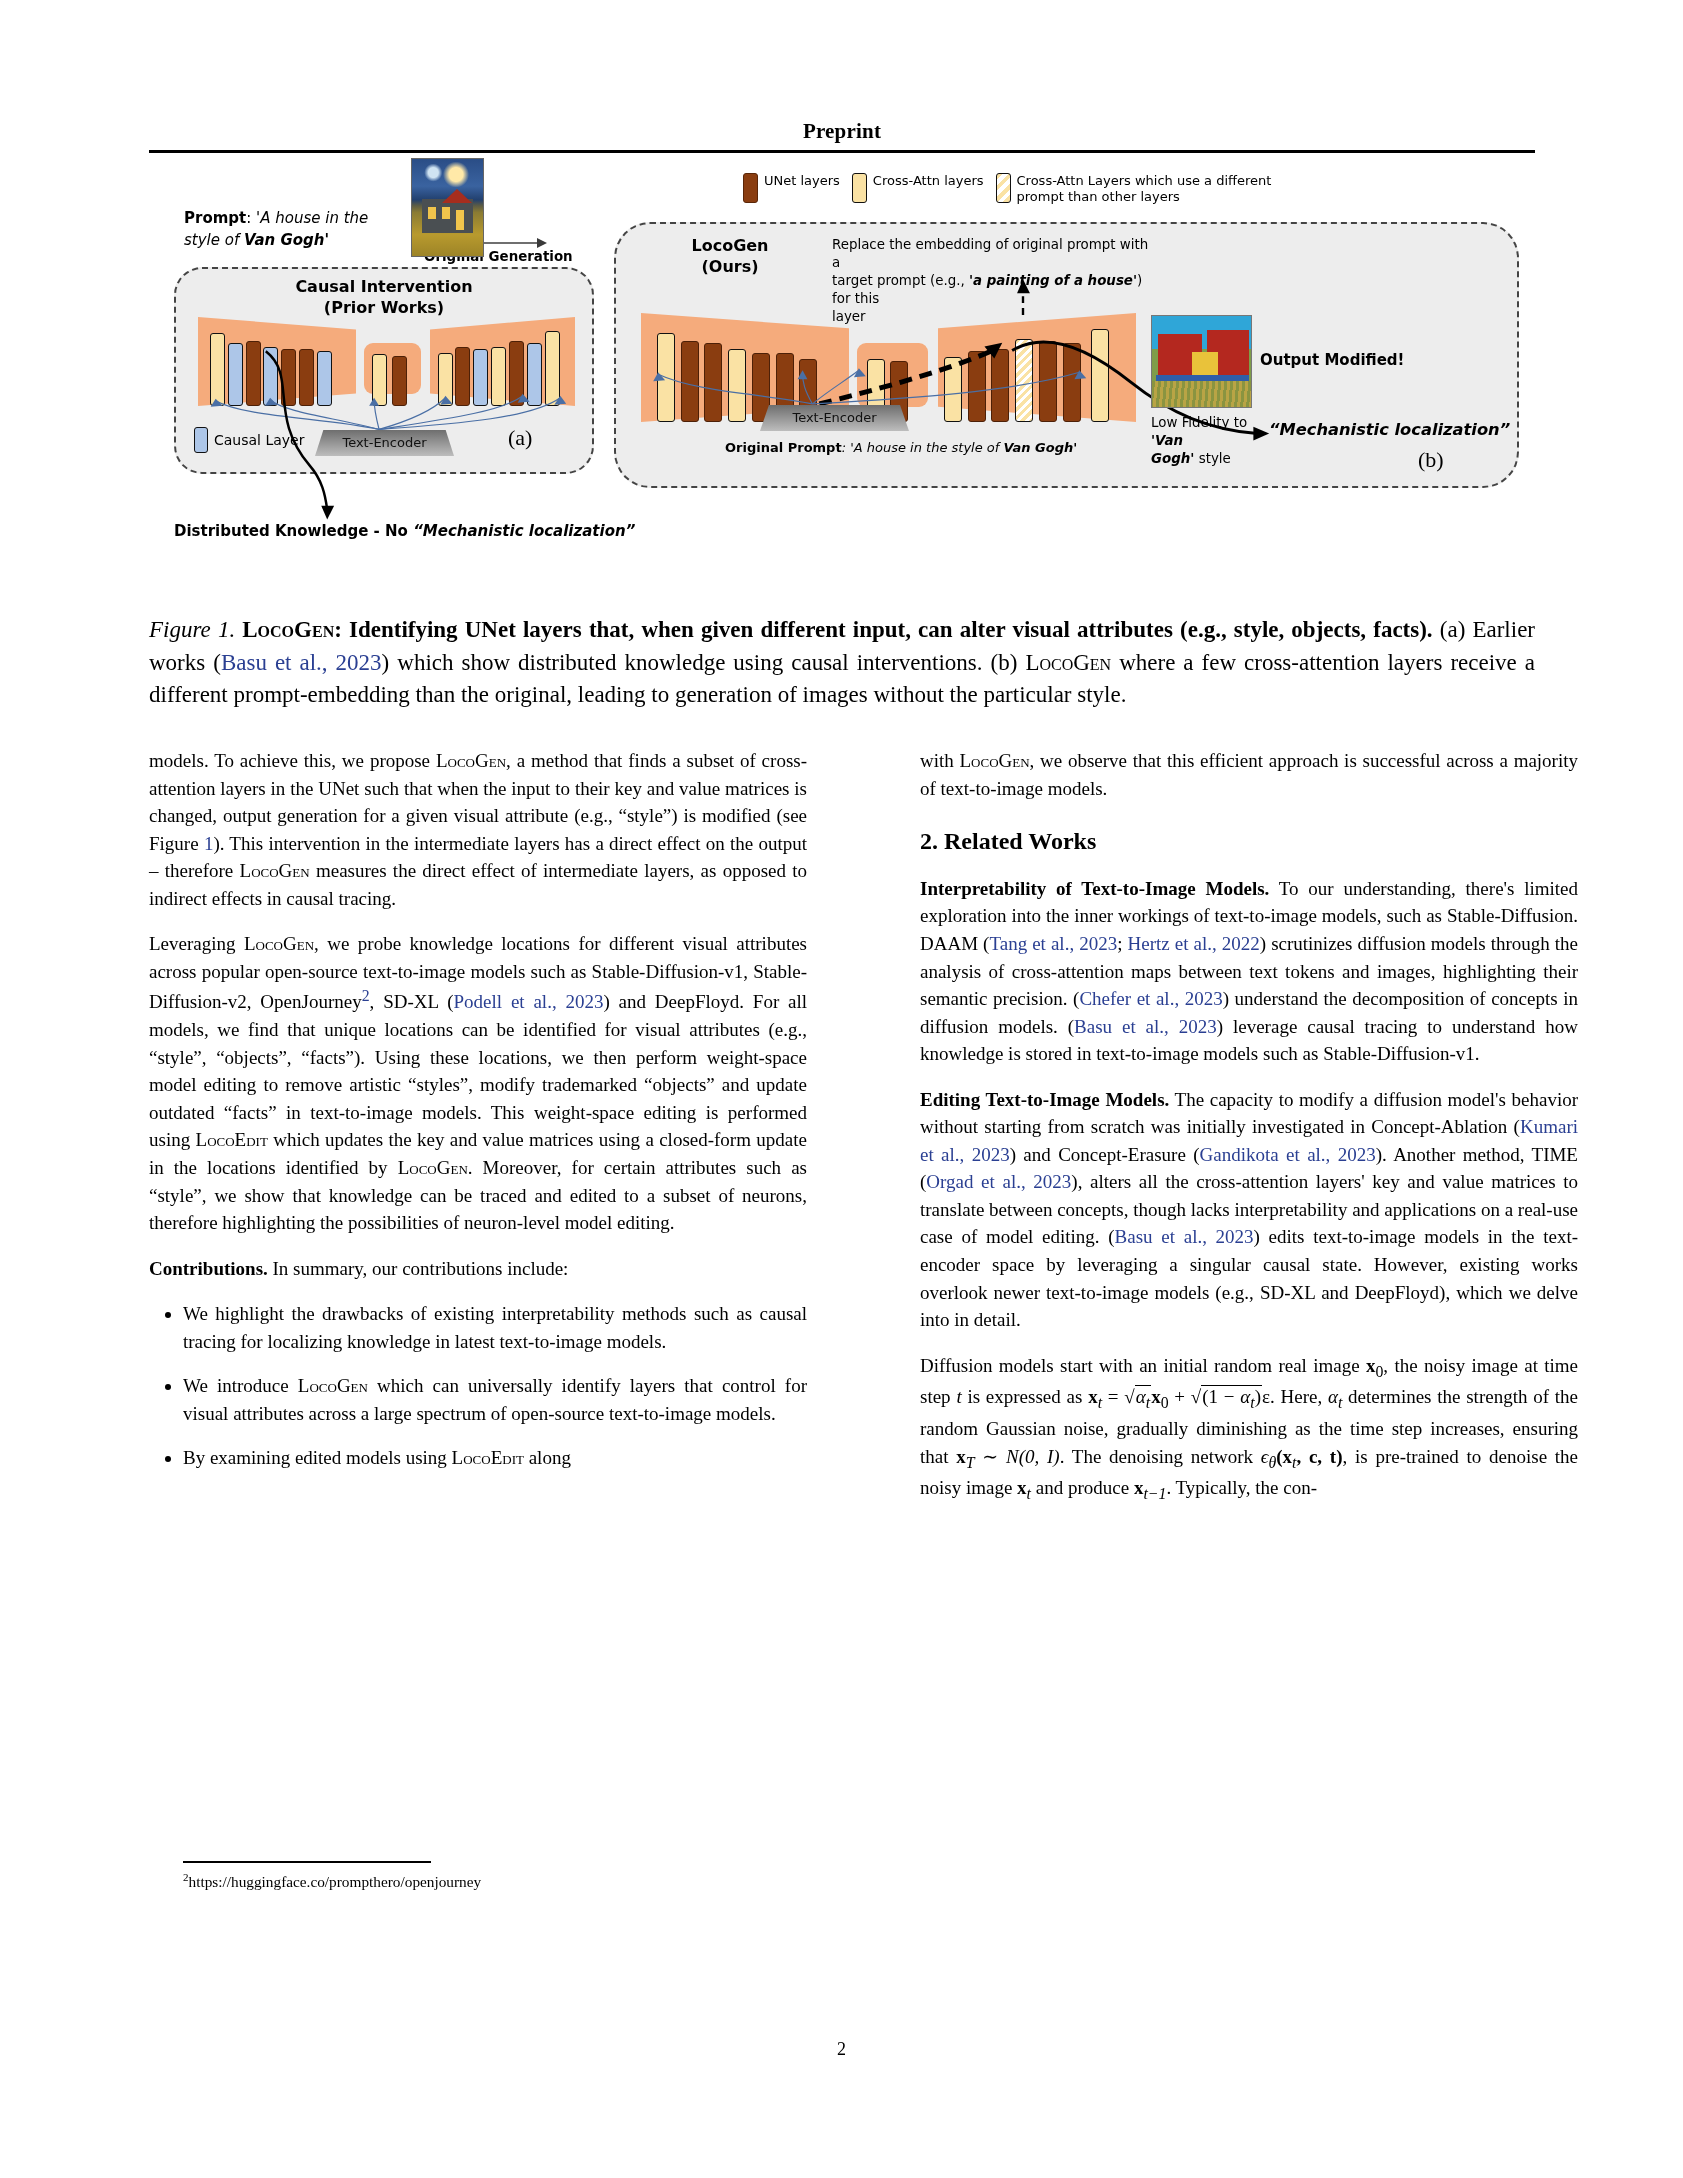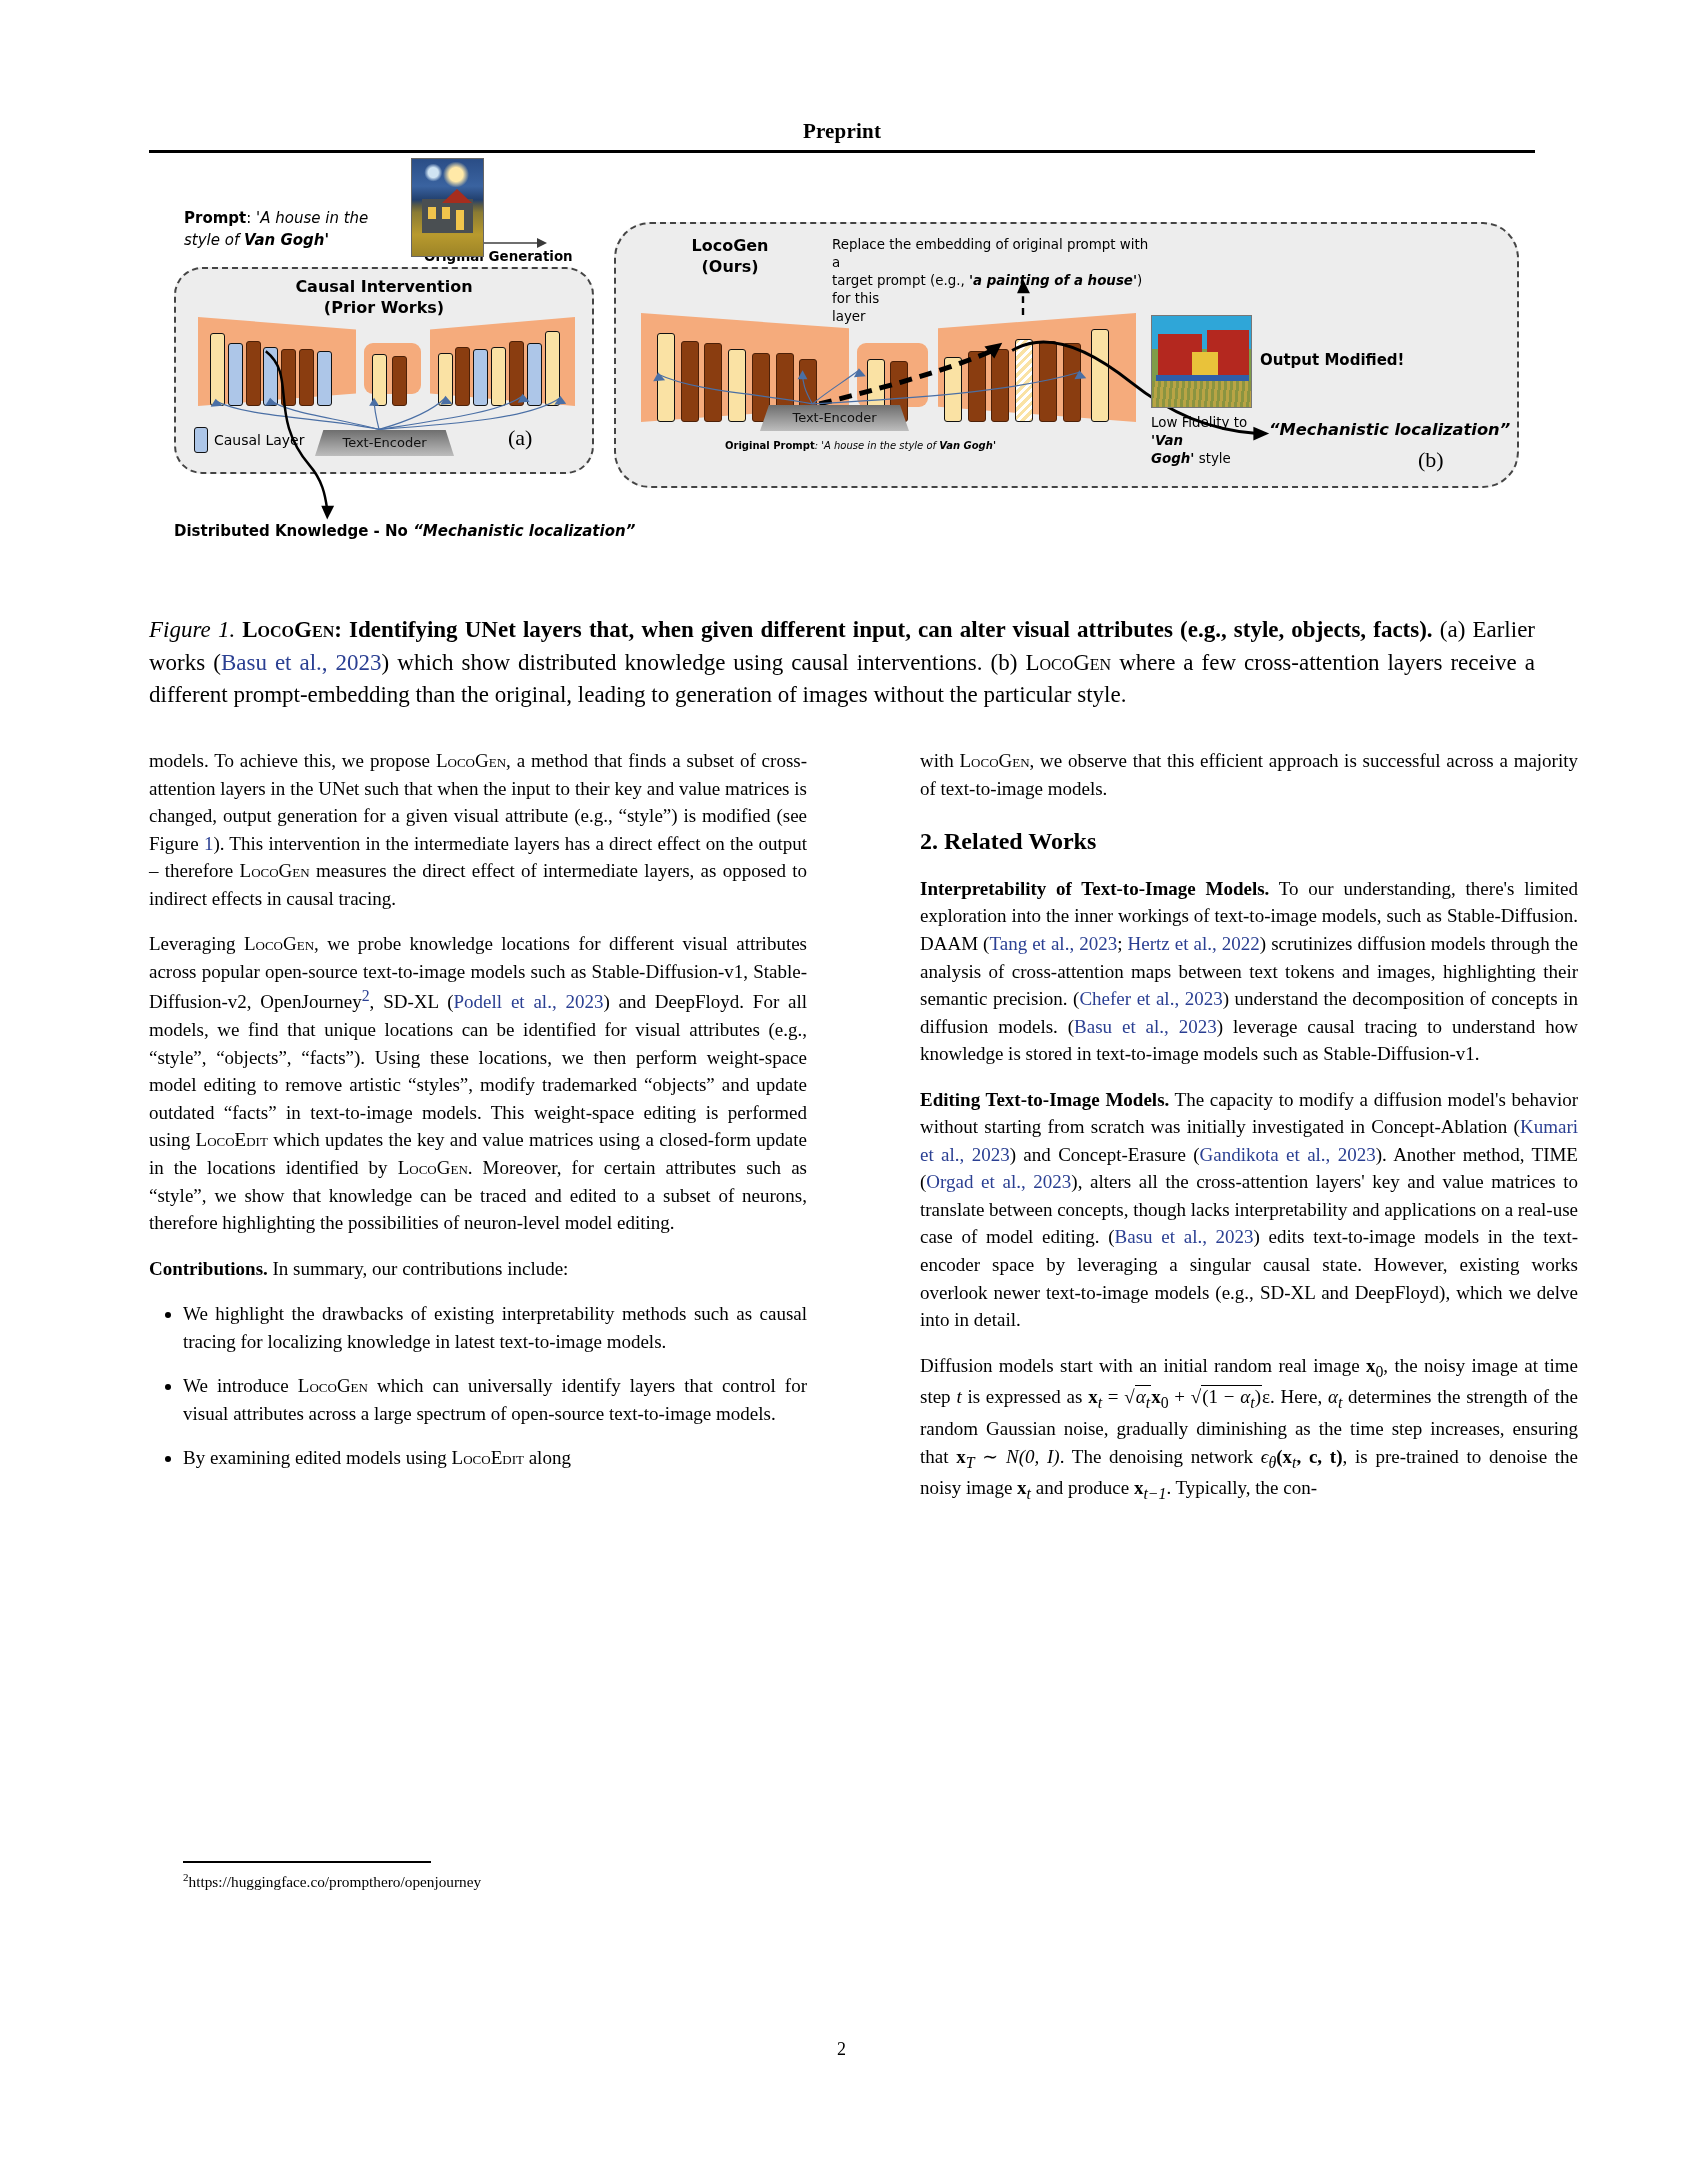--- a/index.html
+++ b/index.html
@@ -235,21 +235,21 @@
     font-weight: bold;
   }
   .mech-loc {
     position: absolute;
     font-size: 16.3px;
     font-weight: bold;
     font-style: italic;
   }
   .orig-prompt {
     position: absolute;
-    font-size: 10px;
+    font-size: 13px;
   }
   .dist-know {
     position: absolute;
     font-size: 15px;
     font-weight: bold;
   }
 
   
   .thumb-red {
     position: absolute;
@@ -330,20 +330,34 @@
 </head>
 <body>
 
 <div class="page">
 
   <div class="header">Preprint</div>
   <div class="header-rule"></div>
 
   <div class="figure">
 
+    <div class="legend">
+      <div class="legend-item">
+        <div class="swatch sw-unet"></div>
+        <div class="legend-label">UNet layers</div>
+      </div>
+      <div class="legend-item">
+        <div class="swatch sw-cross"></div>
+        <div class="legend-label">Cross-Attn layers</div>
+      </div>
+      <div class="legend-item">
+        <div class="swatch sw-diff"></div>
+        <div class="legend-label">Cross-Attn Layers which use a different prompt than other layers</div>
+      </div>
+    </div>
 
     <div class="prompt-block">
       <b>Prompt</b><span>: </span><i>'A house in the</i><br>
       <i>style of </i><b><i>Van Gogh'</i></b>
     </div>
     <div class="arrow-gen"></div>
     <div class="orig-gen-label">Original Generation</div>
 
     <div class="thumb-vangogh">
       <div class="house"></div>

